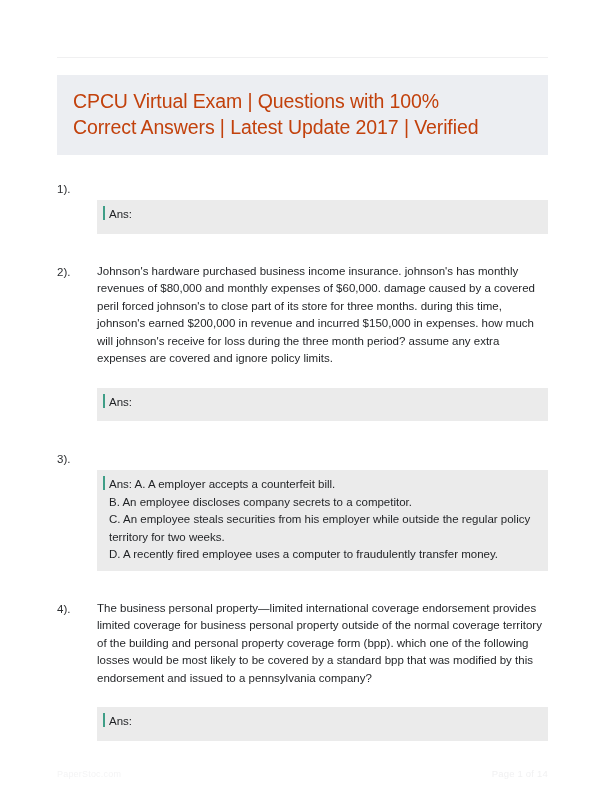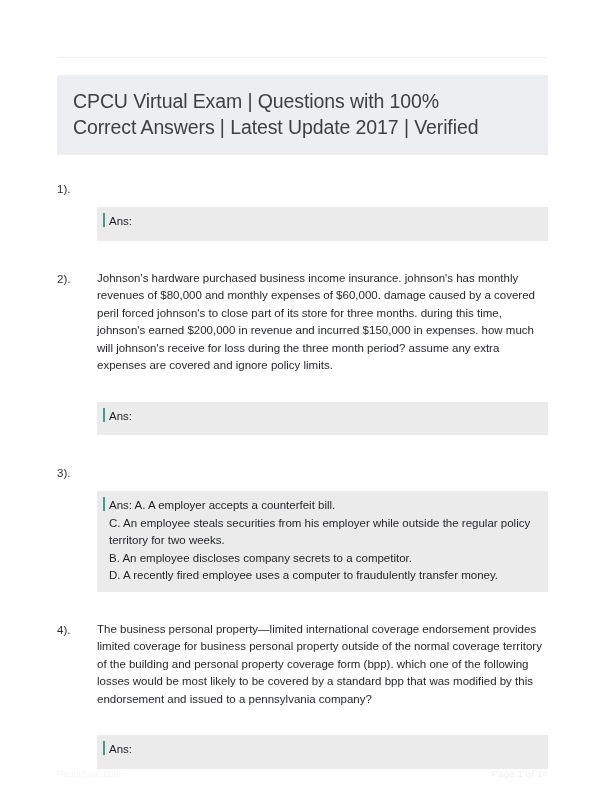--- a/index.html
+++ b/index.html
@@ -44,21 +44,21 @@
   
   .title-banner {
     background: #eceef2;
     padding: 13px 16px 15px 16px;
     margin-bottom: 25px;
   }
   .title-banner .title-text {
     font-size: 19.5px;
     line-height: 26px;
     font-weight: 400;
-    color: #404040;
+    color: #c2410c;
     letter-spacing: -0.1px;
   }
 
   
   .qblock {
     display: flex;
     align-items: flex-start;
     margin-bottom: 0;
   }
   .qnum {
@@ -77,21 +77,21 @@
     font-size: 11.5px;
     line-height: 17.5px;
     color: #1f2124;
     margin: 0;
   }
 
   
   .ansbox {
     position: relative;
     background: #ebebeb;
-    margin-top: 27px;
+    margin-top: 20px;
     padding: 6px 10px 7px 12px;
     font-size: 11.5px;
     line-height: 17.5px;
     color: #1f2124;
   }
   .ansbox .cursor {
     position: absolute;
     left: 6px;
     top: 6px;
     width: 1.5px;
@@ -167,22 +167,22 @@
     </div>
 
     <div class="q-spacer-md"></div>
 
     <div class="qblock">
       <div class="qnum">3).</div>
       <div class="qbody">
         <div class="ansbox">
           <span class="cursor"></span>
           <span class="ansline">Ans: A. A employer accepts a counterfeit bill.</span>
+          <span class="ansline">B. An employee discloses company secrets to a competitor.</span>
           <span class="ansline">C. An employee steals securities from his employer while outside the regular policy territory for two weeks.</span>
-          <span class="ansline">B. An employee discloses company secrets to a competitor.</span>
           <span class="ansline">D. A recently fired employee uses a computer to fraudulently transfer money.</span>
         </div>
       </div>
     </div>
 
     <div class="q-spacer-md"></div>
 
     <div class="qblock">
       <div class="qnum">4).</div>
       <div class="qbody">

